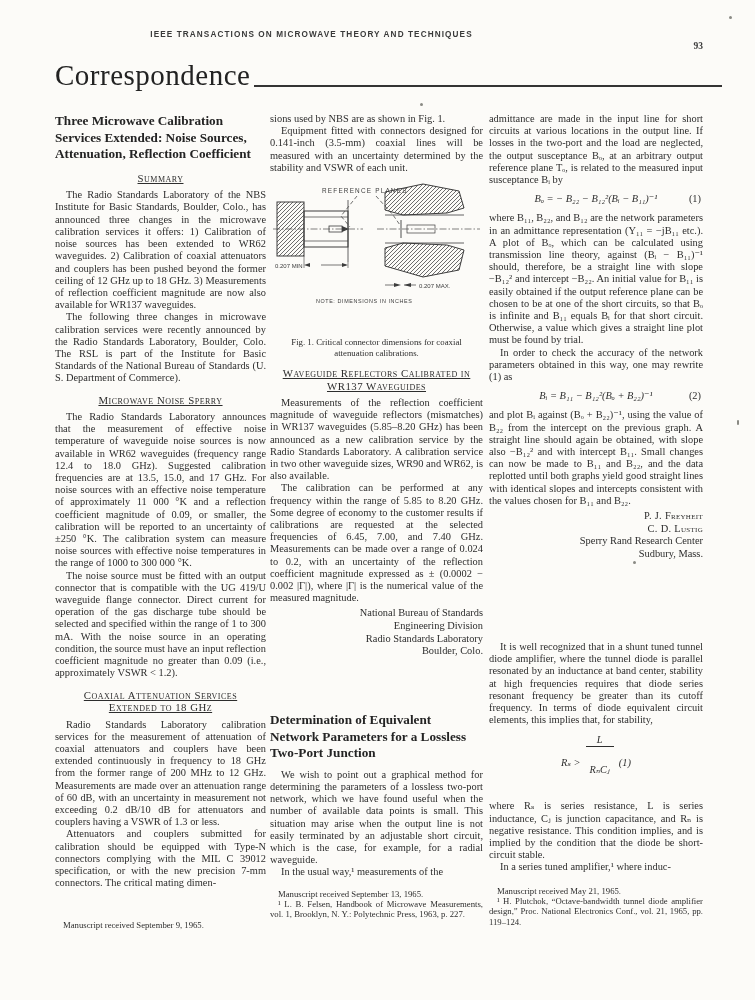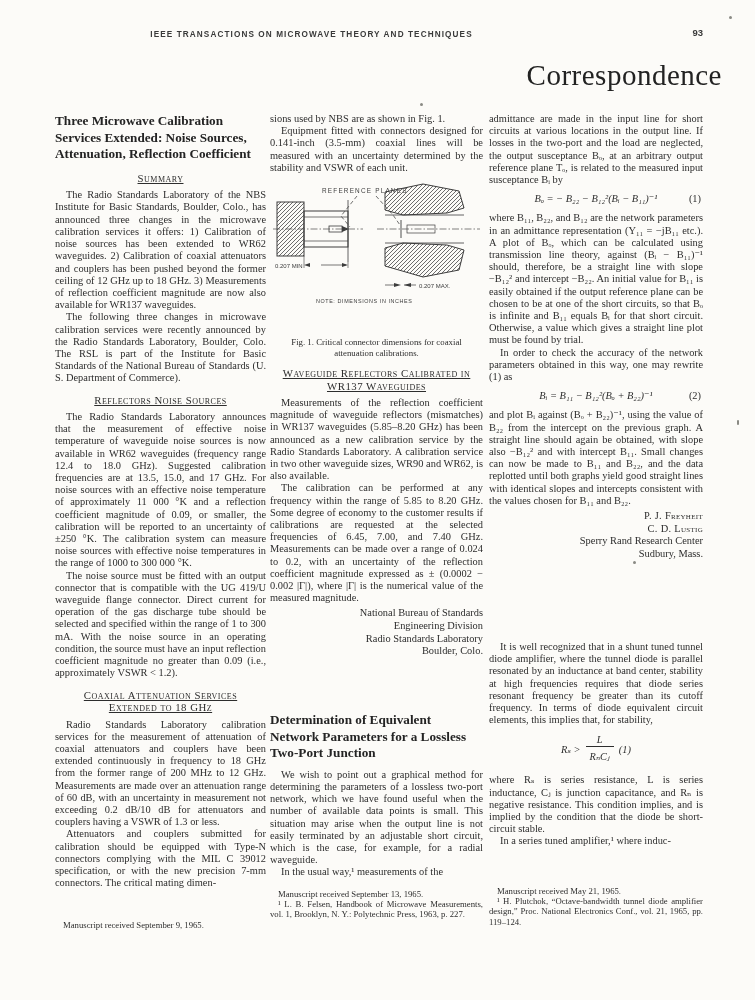--- a/index.html
+++ b/index.html
@@ -5,39 +5,39 @@
   html,body{margin:0;padding:0;}
   body{
     width:755px;height:1000px;position:relative;overflow:hidden;
     background:#fcfbf8;color:#2d2d2d;
     font-family:"Liberation Serif","DejaVu Serif","DejaVu Sans",serif;
     -webkit-font-smoothing:antialiased;
   }
   .hdr{position:absolute;top:30px;left:0;width:623px;text-align:center;
     font-family:"Liberation Sans","DejaVu Sans",sans-serif;
     font-size:8.2px;font-weight:bold;letter-spacing:1.1px;color:#3a3a3a;}
-  .pageno{position:absolute;top:27px;right:52px;
-    font-family:Liberation Sans, sans-serif;
+  .pageno{position:absolute;top:41px;right:52px;
+    font-family:Liberation Serif, serif;
     font-size:9.5px;font-weight:bold;color:#3a3a3a;text-align:center;}
-  .corr-row{position:absolute;top:58px;left:55px;width:667px;display:flex;align-items:flex-end;flex-direction:column;}
+  .corr-row{position:absolute;top:58px;left:55px;width:667px;display:flex;align-items:flex-end;}
   .corr-title{font-size:29px;line-height:34px;color:#222;letter-spacing:0.5px;}
   .corr-rule{flex:1;border-bottom:2.6px solid #343434;margin:0 0 5px 4px;}
 
   .col{position:absolute;text-align:justify;font-size:10.4px;line-height:12.2px;}
   .col p{margin:0;text-indent:11px;}
   .col p.noind{text-indent:0;}
   .art-title{font-size:13.2px;line-height:16.6px;font-weight:bold;text-align:left;margin:0 0 7px 0;color:#242424;}
   .schead{font-variant:small-caps;text-align:center;font-size:10.8px;letter-spacing:0.5px;margin:9px 8px 5px 8px;line-height:12.5px;text-decoration:underline;}
   .sig{text-align:right;line-height:12.6px;margin-top:3px;}
   .sig .name{font-variant:small-caps;letter-spacing:0.3px;}
   .eq{position:relative;text-align:center;font-style:italic;margin:7px 0;padding:0 2px;}
   .eq .eqnum{position:absolute;right:2px;top:0;font-style:normal;}
   .eq-frac{position:relative;display:flex;align-items:center;justify-content:center;gap:5px;margin:8px 0;font-style:italic;}
   .frac{display:inline-flex;flex-direction:column;text-align:center;line-height:11.5px;}
-  .frac .den{border-top:1px solid #2d2d2d;padding:4px 4px;}
+  .frac .den{border-top:1px solid #2d2d2d;padding:17px 4px;}
   .fn{position:absolute;font-size:8.7px;line-height:10.2px;text-align:justify;}
   .fn p{margin:0;text-indent:8px;}
   .figure{margin:8px 0 6px 0;text-align:center;text-indent:0;}
   .figcap{font-size:8.8px;line-height:10.4px;text-align:center;text-indent:0;margin:4px 14px 0 14px;}
   svg text{font-family:"Liberation Sans","DejaVu Sans",sans-serif;fill:#3c3c3c;}
   .speck{position:absolute;background:#8a8a84;border-radius:50%;}
 </style>
 </head>
 <body>
 
@@ -47,21 +47,21 @@
 <div class="corr-row">
   <span class="corr-title">Correspondence</span>
   <span class="corr-rule"></span>
 </div>
 
 <div class="col" style="left:55px;top:113px;width:211px;">
   <h2 class="art-title">Three Microwave Calibration Services Extended: Noise Sources, Attenuation, Reflection Coefficient</h2>
   <div class="schead">Summary</div>
   <p>The Radio Standards Laboratory of the NBS Institute for Basic Standards, Boulder, Colo., has announced three changes in the microwave calibration services it offers: 1) Calibration of noise sources has been extended to WR62 waveguides. 2) Calibration of coaxial attenuators and couplers has been pushed beyond the former ceiling of 12 GHz up to 18 GHz. 3) Measurements of reflection coefficient magnitude are now also available for WR137 waveguides.</p>
   <p>The following three changes in microwave calibration services were recently announced by the Radio Standards Laboratory, Boulder, Colo. The RSL is part of the Institute for Basic Standards of the National Bureau of Standards (U. S. Department of Commerce).</p>
-  <div class="schead">Reflectors Noise Sources</div>
+  <div class="schead">Microwave Noise Sperry</div>
   <p>The Radio Standards Laboratory announces that the measurement of effective noise temperature of waveguide noise sources is now available in WR62 waveguides (frequency range 12.4 to 18.0 GHz). Suggested calibration frequencies are at 13.5, 15.0, and 17 GHz. For noise sources with an effective noise temperature of approximately 11 000 °K and a reflection coefficient magnitude of 0.09, or smaller, the calibration will be reported to an uncertainty of ±250 °K. The calibration system can measure noise sources with effective noise temperatures in the range of 1000 to 300 000 °K.</p>
   <p>The noise source must be fitted with an output connector that is compatible with the UG 419/U waveguide flange connector. Direct current for operation of the gas discharge tube should be selected and specified within the range of 1 to 300 mA. With the noise source in an operating condition, the source must have an input reflection coefficient magnitude no greater than 0.09 (i.e., approximately VSWR &lt; 1.2).</p>
   <div class="schead">Coaxial Attenuation Services Extended to 18 GHz</div>
   <p>Radio Standards Laboratory calibration services for the measurement of attenuation of coaxial attenuators and couplers have been extended continuously in frequency to 18 GHz from the former range of 200 MHz to 12 GHz. Measurements are made over an attenuation range of 60 dB, with an uncertainty in measurement not exceeding 0.2 dB/10 dB for attenuators and couplers having a VSWR of 1.3 or less.</p>
   <p>Attenuators and couplers submitted for calibration should be equipped with Type-N connectors complying with the MIL C 39012 specification, or with the new precision 7-mm connectors. The critical mating dimen-</p>
 </div>
 <div class="fn" style="left:55px;top:920px;width:211px;">
   <p>Manuscript received September 9, 1965.</p>
 </div>
 

